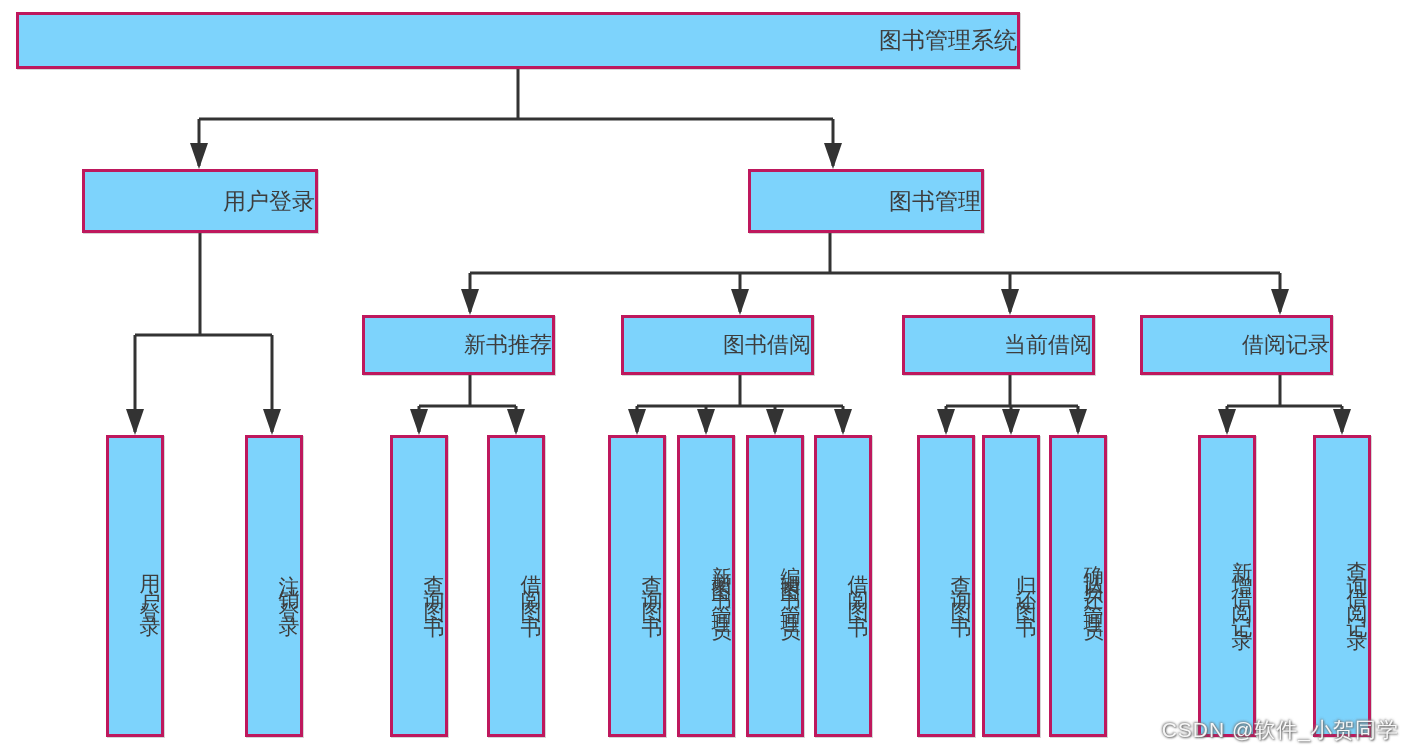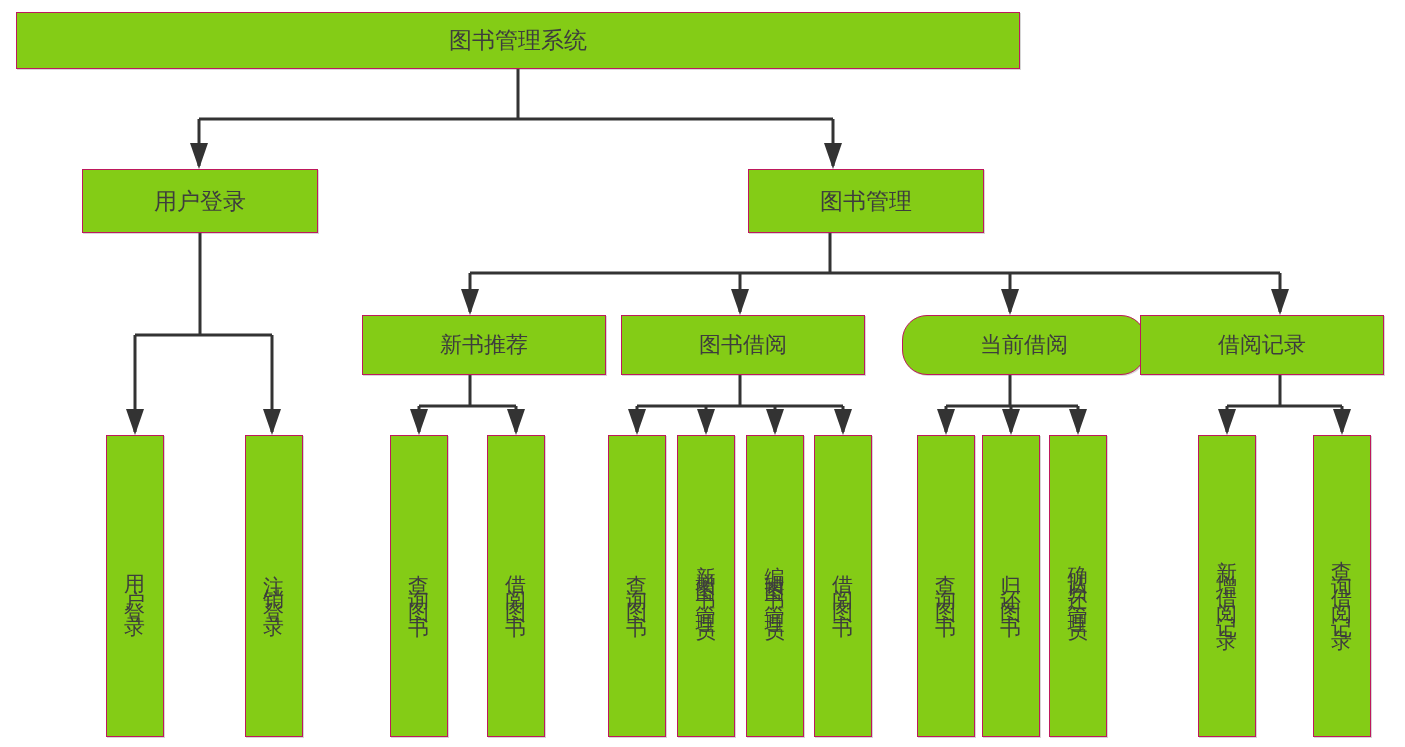--- a/index.html
+++ b/index.html
@@ -13,45 +13,45 @@
   }
   .connectors {
     position: absolute;
     left: 0; top: 0;
     width: 1405px; height: 747px;
     z-index: 0;
   }
   .node {
     position: absolute;
     box-sizing: border-box;
-    border: 1px solid #be185d;
-    background: #84cc16;
+    border: 3px solid #be185d;
+    background: #7dd3fc;
     color: #3d3d3d;
     display: flex;
     align-items: center;
-    justify-content: center;
+    justify-content: flex-end;
     z-index: 1;
     box-shadow: 1px 1px 0 rgba(90,90,90,0.25);
   }
   .node-root   { left: 16px;  top: 12px;  width: 1004px; height: 57px; font-size: 23px; }
   .node-l2     { top: 169px; width: 236px; height: 64px; font-size: 23px; }
-  .node-l3     { top: 315px; width: 244px; height: 60px; font-size: 22px; }
+  .node-l3     { top: 315px; width: 193px; height: 60px; font-size: 22px; }
   .leaf        { top: 435px; width: 58px;  height: 302px; font-size: 21px; }
   .leaf .v {
     writing-mode: vertical-rl;
     letter-spacing: 14px;
     line-height: 1;
     white-space: nowrap;
   }
   .leaf .v.long { letter-spacing: 8px; font-size: 20px; }
   .pos-user-login   { left: 82px; }
   .pos-book-mgmt    { left: 748px; }
   .pos-new-book-rec { left: 362px; }
   .pos-book-borrow  { left: 621px; }
-  .pos-cur-borrow   { left: 902px; border-radius: 25px; }
+  .pos-cur-borrow   { left: 902px; }
   .pos-borrow-rec   { left: 1140px; }
   .pos-leaf-1  { left: 106px; }
   .pos-leaf-2  { left: 245px; }
   .pos-leaf-3  { left: 390px; }
   .pos-leaf-4  { left: 487px; }
   .pos-leaf-5  { left: 608px; }
   .pos-leaf-6  { left: 677px; }
   .pos-leaf-7  { left: 746px; }
   .pos-leaf-8  { left: 814px; }
   .pos-leaf-9  { left: 917px; }
@@ -175,14 +175,15 @@
   <div class="node leaf pos-leaf-11">
     <span class="v long">确认归还（管理员）</span>
   </div>
   <div class="node leaf pos-leaf-12">
     <span class="v">新增借阅记录</span>
   </div>
   <div class="node leaf pos-leaf-13">
     <span class="v">查询借阅记录</span>
   </div>
 
+  <div class="watermark">CSDN @软件_小贺同学</div>
 
 </div>
 
 </body></html>

